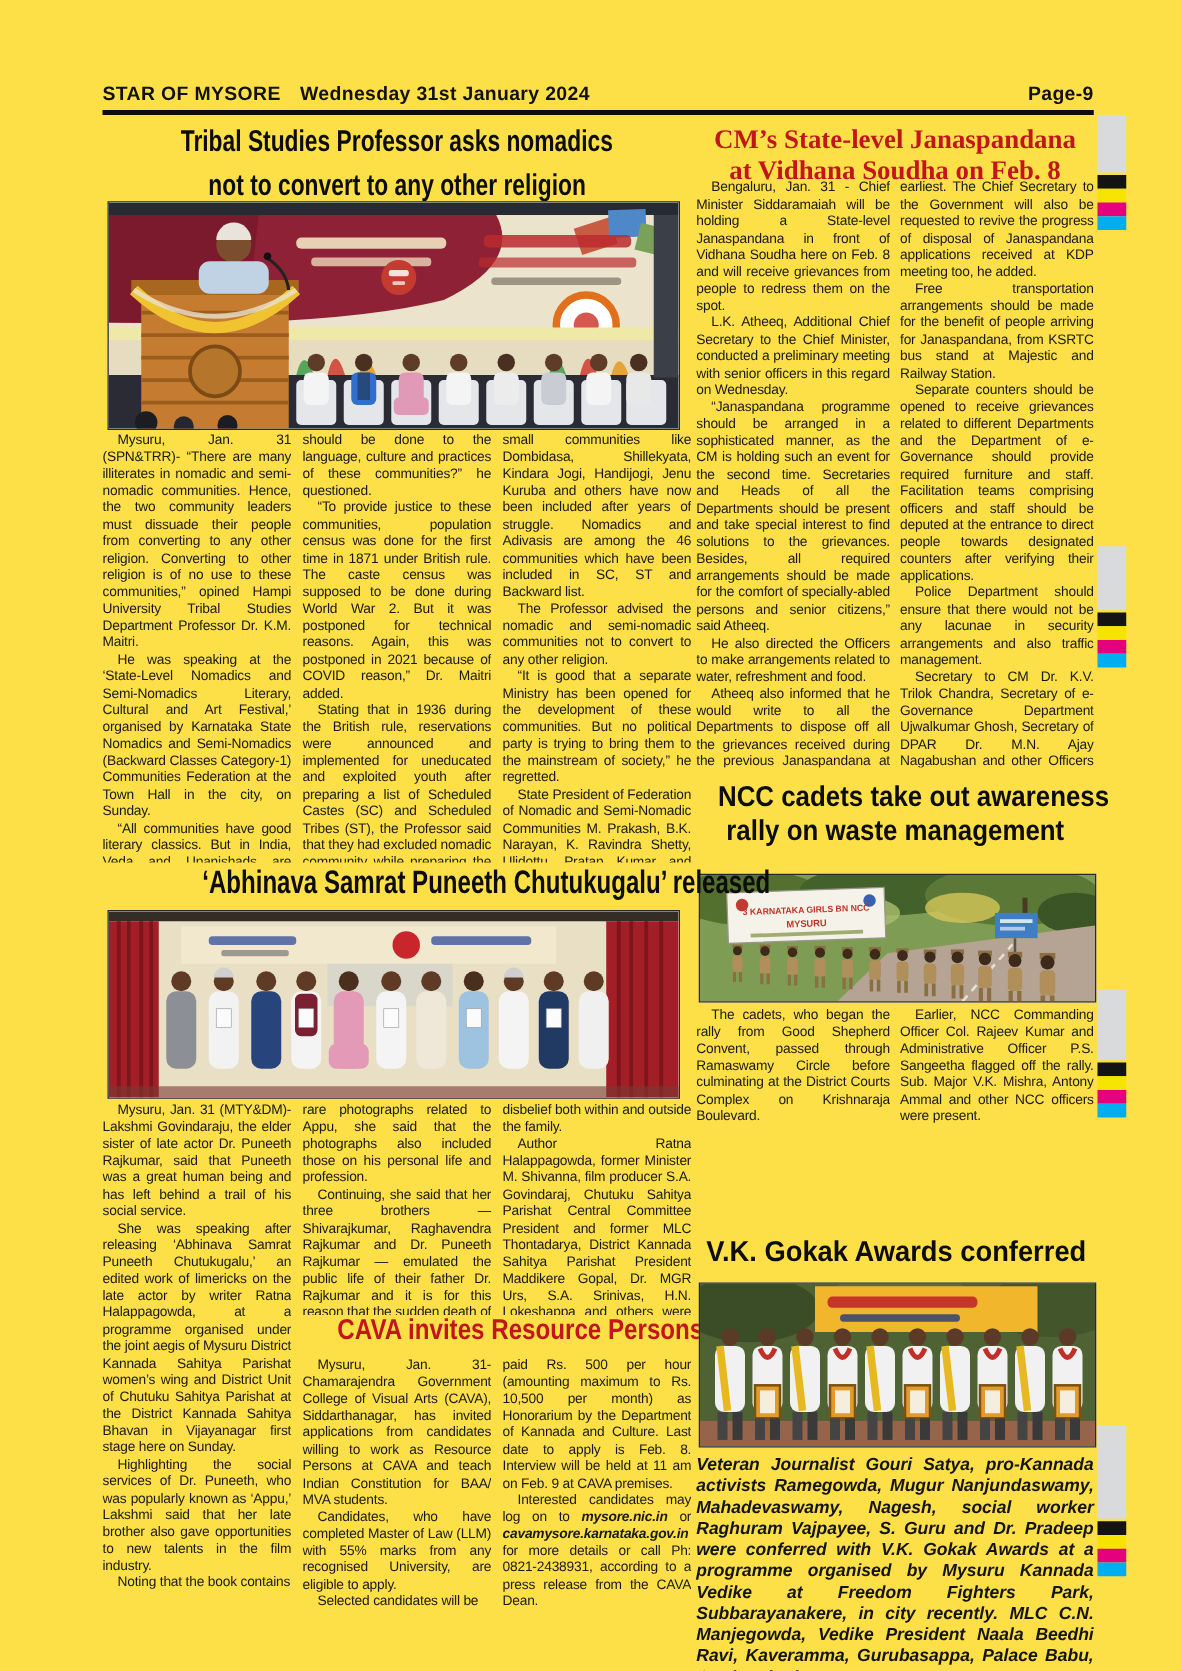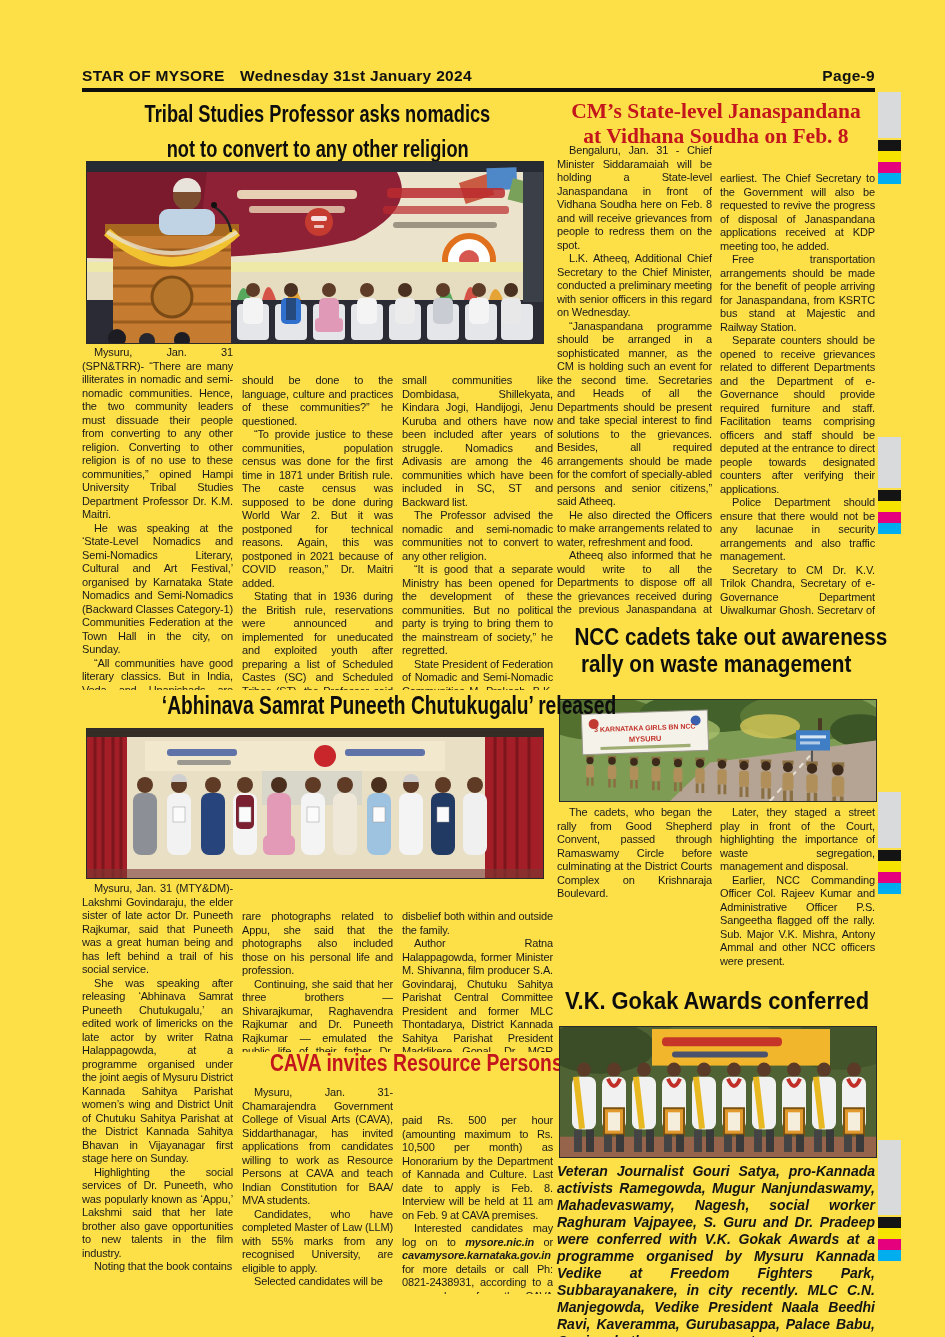--- a/index.html
+++ b/index.html
@@ -24,21 +24,21 @@
   #cava-headline{font-size:23px;line-height:26px;color:#c3161c;}
   #cava-headline .sq{transform:scaleX(.84);}
   #gokak-headline{font-size:23px;line-height:26px;}
   #gokak-headline .sq{transform:scaleX(.95);}
 
   
   .cols{display:flex;}
   .body-col{font-size:11px;line-height:13.5px;letter-spacing:-0.15px;color:#191919;
             text-align:justify;overflow:hidden;hyphens:auto;}
   .para{margin:0;text-indent:12px;}
-  .para.cont{text-indent:0;margin-top:28px;}
+  .para.cont{text-indent:0;}
   .para b i{font-style:italic;}
 
   
   .photo{border:1px solid #2a2a2a;background:#ddd;overflow:hidden;}
   .photo svg{display:block;width:100%;height:100%;}
 
   
   #gokak-caption{font-size:14px;line-height:17px;font-weight:bold;font-style:italic;
                  text-align:justify;border-bottom:2px solid #a3a3a3;padding-bottom:5px;color:#141414;}
 
@@ -292,21 +292,20 @@
           </g>
       </g>
     </svg>
   </div>
 
   <div class="abs cols" style="top:806px;left:557px;width:318px;height:192px;gap:8px;">
     <div class="body-col" style="width:155px;height:192px;">
         <p class="para">The cadets, who began the rally from Good Shepherd Convent, passed through Ramaswamy Circle before culminating at the District Courts Complex on Krishnaraja Boulevard.</p>
       </div>
     <div class="body-col" style="width:155px;height:192px;">
-        <p class="para">Later, they staged a street play in front of the Court, highlighting the importance of waste segregation, management and disposal.</p>
         <p class="para">Earlier, NCC Commanding Officer Col. Rajeev Kumar and Administrative Officer P.S. Sangeetha flagged off the rally. Sub. Major V.K. Mishra, Antony Ammal and other NCC officers were present.</p>
       </div>
   </div>
 
   <div class="abs headline" id="abhinava-headline" style="top:690px;left:82px;width:471px;">
     <span class="sq">‘Abhinava Samrat Puneeth Chutukugalu’ released</span>
   </div>
 
   <div class="abs photo" style="top:728px;left:86px;width:456px;height:149px;">
     <svg viewBox="0 0 456 149" preserveAspectRatio="none">

